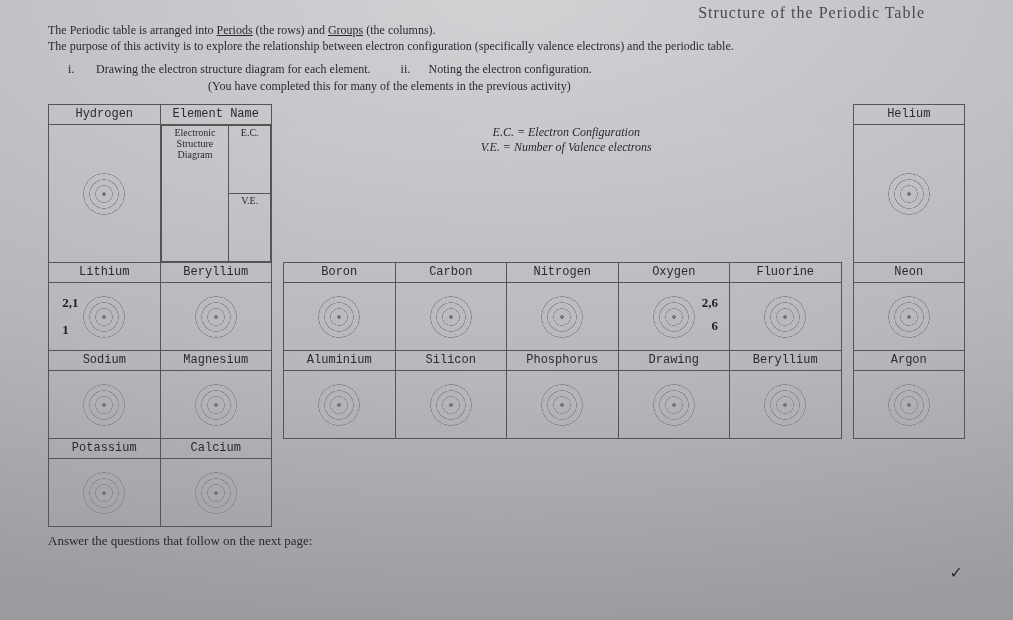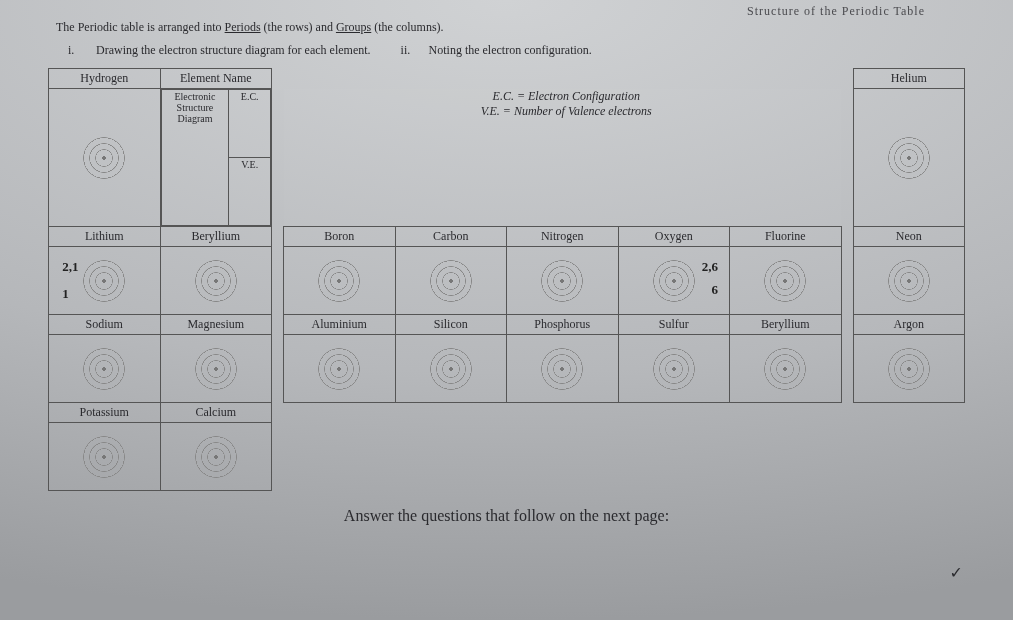--- a/index.html
+++ b/index.html
@@ -8,79 +8,81 @@
     background: #bdbfc2;
     background-image: radial-gradient(ellipse 140% 100% at 50% 0%, #d0d2d4 0%, #b5b7ba 60%, #9a9c9f 100%);
     width: 1013px;
     height: 620px;
     padding: 10px 48px;
     color: #2a2a2e;
     font-size: 12px;
     position: relative;
     overflow: hidden;
   }
-  .title-frag { text-align: right; font-size: 12px; letter-spacing: 1px; color: #4a4a4e; margin-right: 40px; margin-top:-6px;}
-  .intro p { margin: 1px 8px; }
+  .title-frag { text-align: right; font-size: 16px; letter-spacing: 1px; color: #4a4a4e; margin-right: 40px; margin-top:-6px;}
+  .intro p { margin: 1px 0; }
   .u { text-decoration: underline; }
   .instructions { margin-top: 8px; }
   .instr-row { display: flex; gap: 30px; margin-left: 20px; margin-top:2px;}
   .instr-row .item { display: flex; gap: 14px; }
   .instr-row .num { min-width: 14px; }
   .note { text-align:left; margin-left:160px; margin-top:2px;}
   .grid-wrap { margin-top: 10px; position:relative; }
   .ptable { border-collapse: collapse; width: 100%; table-layout: fixed; }
   .ptable td { border: 1px solid #555; vertical-align: top; text-align: center; font-size: 12px; position:relative; background: rgba(255,255,255,0.02);}
   .ptable td.gap { border: none; background: transparent; }
-  .head-row td { height: 20px; font-size:12px; padding:2px 0;}
+  .head-row td { height: 20px; font-size:12px; padding:2px 0;font-family:Liberation Mono, monospace;}
   .body-row td { height: 68px; }
   .mini { font-size: 10px; line-height: 1.1; text-align:center;}
   .legend-cell { font-style: italic; font-size: 11px; text-align:left; padding-left:8px; border:none !important; background:transparent;}
   .legend-cell .lab { font-style: italic; }
   .diagram {
     width: 44px; height: 44px;
     position:absolute; left:50%; top:50%; transform:translate(-50%,-50%);
     border-radius:50%;
     background:
       radial-gradient(circle at 50% 50%, #777 0 2px, transparent 2px),
       radial-gradient(circle at 50% 50%, transparent 8px, #888 8px 8.5px, transparent 9px),
       radial-gradient(circle at 50% 50%, transparent 14px, #888 14px 14.5px, transparent 15px),
       radial-gradient(circle at 50% 50%, transparent 20px, #888 20px 20.5px, transparent 21px);
   }
   .handwrite { font-family: "Comic Sans MS", cursive; font-weight:bold; color:#222; font-size:13px; position:absolute;}
   .hw1 { left:12%; top:18%; }
   .hw2 { left:12%; top:58%; }
   .hw3 { right:10%; top:18%; }
   .hw4 { right:10%; top:52%; }
-  .footer { text-align:center; margin-top:16px; font-size:16px;}
+  .footer { text-align:left; margin-top:6px; font-size:13px;}
   .tick { position:absolute; right:50px; bottom:38px; font-size:16px;}
   .sublabels td { font-size:10px; border:1px solid #555; padding:1px 2px;}
   .sublabels { border-collapse:collapse; width:100%; height:100%;}
 </style>
 </head>
 <body>
 
 <div class="title-frag">Structure of the Periodic Table</div>
 
 <div class="intro">
   <p>
     <span>The Periodic table is arranged into </span><span class="u">Periods</span><span> (the rows) and </span><span class="u">Groups</span><span> (the columns).</span>
   </p>
+  <p>The purpose of this activity is to explore the relationship between electron configuration (specifically valence electrons) and the periodic table.</p>
 </div>
 
 <div class="instructions">
   <div class="instr-row">
     <div class="item">
         <span class="num">i.</span>
         <span>Drawing the electron structure diagram for each element.</span>
       </div>
     <div class="item">
         <span class="num">ii.</span>
         <span>Noting the electron configuration.</span>
       </div>
   </div>
+  <p class="note">(You have completed this for many of the elements in the previous activity)</p>
 </div>
 
 <div class="grid-wrap">
 <table class="ptable">
 
   <tbody>
         <tr class="head-row">
     <td>Hydrogen</td>
     <td>Element Name</td>
     <td class="gap" style="width:12px;"></td>
@@ -162,21 +164,21 @@
           </td>
   </tr>
 
   <tr class="head-row">
     <td>Sodium</td>
     <td>Magnesium</td>
     <td class="gap"></td>
     <td>Aluminium</td>
     <td>Silicon</td>
     <td>Phosphorus</td>
-    <td>Sulfur</td>
+    <td>Drawing</td>
     <td>Beryllium</td>
     <td class="gap"></td>
     <td>Argon</td>
   </tr>
   <tr class="body-row">
     <td>
             <div class="diagram"></div>
           </td>
     <td>
             <div class="diagram"></div>

